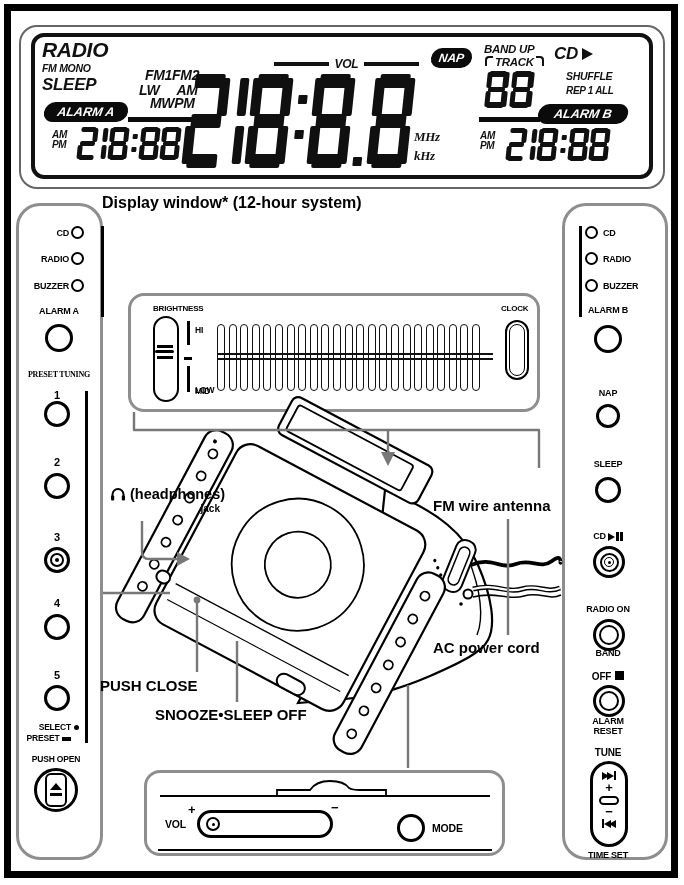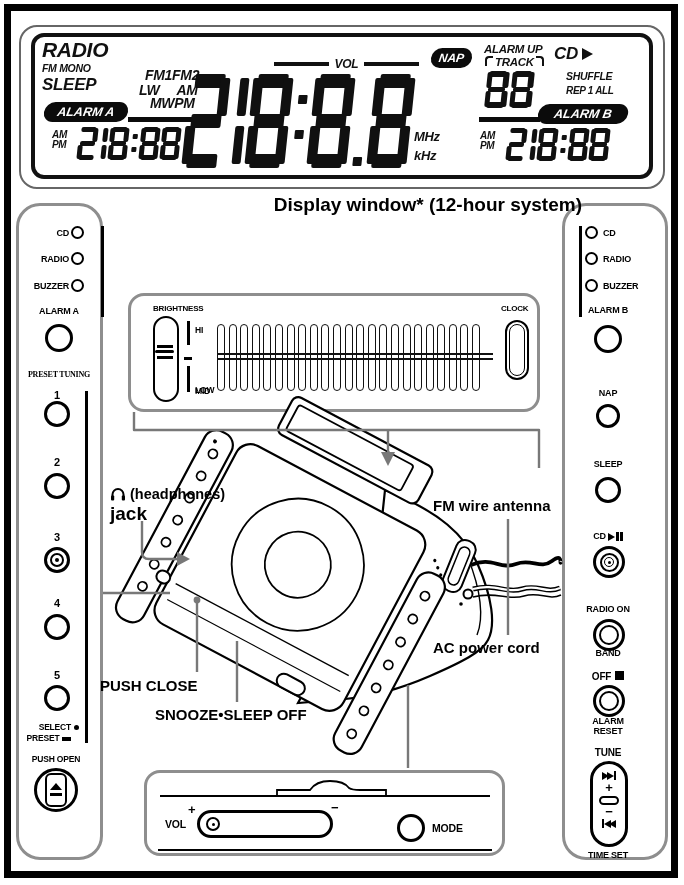--- a/index.html
+++ b/index.html
@@ -87,27 +87,27 @@
   <div class="lcd-t" style="left:118px;top:55px;font-size:14px;word-spacing:14px;">LW AM</div>
   <div class="lcd-t" style="left:129px;top:68px;font-size:14px;">MWPM</div>
 
   <div class="abs" style="left:238px;top:30px;width:175px;display:flex;align-items:center;justify-content:center;gap:6px;">
     <span class="hline" style="width:55px;"></span>
     <span class="lcd-t" style="position:static;font-size:12px;">VOL</span>
     <span class="hline" style="width:55px;"></span>
   </div>
 
   <div class="seg7 seg-lg" style="left:163px;top:47px;"><div class="cell"><div class="sg sA"></div><div class="sg sB"></div><div class="sg sGm"></div><div class="sg sE"></div><div class="sg sD"></div></div><div class="cell n1"><div class="sg sB"></div><div class="sg sC"></div></div><div class="cell"><div class="sg sA"></div><div class="sg sB"></div><div class="sg sC"></div><div class="sg sD"></div><div class="sg sE"></div><div class="sg sF"></div><div class="sg sGm"></div></div><div class="cell cn"><div class="dotu" style="top: 22%;"></div><div class="dotu" style="top: 60%;"></div></div><div class="cell"><div class="sg sA"></div><div class="sg sB"></div><div class="sg sC"></div><div class="sg sD"></div><div class="sg sE"></div><div class="sg sF"></div><div class="sg sGm"></div></div><div class="cell dt"><div class="dotu" style="bottom: 2%;"></div></div><div class="cell"><div class="sg sA"></div><div class="sg sB"></div><div class="sg sC"></div><div class="sg sD"></div><div class="sg sE"></div><div class="sg sF"></div><div class="sg sGm"></div></div></div>
-  <div class="lcd-t" style="left:393px;top:100px;font-size:13px;line-height:19px;">
+  <div class="lcd-t" style="left:393px;top:100px;font-size:13px;line-height:19px;font-family:Liberation Serif, serif;">
     <span style="display:block;">MHz</span>
     <span style="display:block;">kHz</span>
   </div>
 
   <div class="abs" style="left:410px;top:21px;width:41px;height:20px;background:#0b0b0b;border-radius:11px;transform:skewX(-8deg);color:#fff;font-style:italic;font-weight:bold;font-size:12px;text-align:center;line-height:20px;">NAP</div>
-  <div class="lcd-t" style="left:463px;top:16px;font-size:11.5px;">ALARM UP</div>
+  <div class="lcd-t" style="left:463px;top:16px;font-size:11.5px;">BAND UP</div>
   <div class="abs" style="left:464px;top:29px;display:flex;align-items:flex-start;gap:2px;">
     <span class="brk brk-l"></span>
     <span class="lcd-t" style="position:static;font-size:11.5px;">TRACK</span>
     <span class="brk brk-r"></span>
   </div>
   <div class="abs" style="left:533px;top:17px;display:flex;align-items:center;gap:4px;">
     <span class="lcd-t" style="position:static;font-size:17px;">CD</span>
     <span class="tri-r"></span>
   </div>
   <div class="lcd-t" style="left:545px;top:43px;font-size:10.5px;">SHUFFLE</div>
@@ -115,21 +115,21 @@
   <div class="seg7 seg-tr" style="left:463px;top:44px;"><div class="cell"><div class="sg sA"></div><div class="sg sB"></div><div class="sg sC"></div><div class="sg sD"></div><div class="sg sE"></div><div class="sg sF"></div><div class="sg sGm"></div></div><div class="cell"><div class="sg sA"></div><div class="sg sB"></div><div class="sg sC"></div><div class="sg sD"></div><div class="sg sE"></div><div class="sg sF"></div><div class="sg sGm"></div></div></div>
   <div class="badge" style="left:517px;top:77px;width:90px;">ALARM B</div>
   <div class="uline" style="left:458px;top:90px;width:61px;"></div>
   <div class="lcd-t" style="left:459px;top:104px;font-size:10px;line-height:9.5px;">
     <span style="display:block;">AM</span>
     <span style="display:block;">PM</span>
   </div>
   <div class="seg7 seg-sm" style="left:485px;top:101px;"><div class="cell"><div class="sg sA"></div><div class="sg sB"></div><div class="sg sGm"></div><div class="sg sE"></div><div class="sg sD"></div></div><div class="cell n1"><div class="sg sB"></div><div class="sg sC"></div></div><div class="cell"><div class="sg sA"></div><div class="sg sB"></div><div class="sg sC"></div><div class="sg sD"></div><div class="sg sE"></div><div class="sg sF"></div><div class="sg sGm"></div></div><div class="cell cn"><div class="dotu" style="top: 22%;"></div><div class="dotu" style="top: 60%;"></div></div><div class="cell"><div class="sg sA"></div><div class="sg sB"></div><div class="sg sC"></div><div class="sg sD"></div><div class="sg sE"></div><div class="sg sF"></div><div class="sg sGm"></div></div><div class="cell"><div class="sg sA"></div><div class="sg sB"></div><div class="sg sC"></div><div class="sg sD"></div><div class="sg sE"></div><div class="sg sF"></div><div class="sg sGm"></div></div></div>
 </div>
 
-<div class="lbl" style="left:102px;top:194px;width:480px;text-align:right;font-size:19px;">Display window* (12-hour system)</div>
+<div class="lbl" style="left:102px;top:194px;width:480px;text-align:left;font-size:16px;">Display window* (12-hour system)</div>
 
 <div class="panel" style="left:16px;top:203px;width:87px;height:657px;">
   <div class="plabel" style="left:0;top:22px;width:50px;text-align:right;">CD</div>
   <div class="ind" style="left:52px;top:20px;"></div>
   <div class="plabel" style="left:0;top:48px;width:50px;text-align:right;">RADIO</div>
   <div class="ind" style="left:52px;top:46px;"></div>
   <div class="plabel" style="left:0;top:75px;width:50px;text-align:right;">BUZZER</div>
   <div class="ind" style="left:52px;top:73px;"></div>
   <div class="vbrk" style="left:82px;top:20px;width:3px;height:91px;"></div>
 
@@ -358,17 +358,17 @@
 </svg>
 
 <div class="lbl" style="left:110px;top:486px;font-size:14.5px;display:flex;align-items:center;gap:4px;">
   <svg width="16" height="14" viewBox="0 0 16 14">
     <path d="M2.5,12 V7.5 a5.5,5.5 0 0 1 11,0 V12" fill="none" stroke="#000" stroke-width="2"></path>
     <rect x="1" y="8.5" width="3.2" height="5" rx="1" fill="#000"></rect>
     <rect x="11.8" y="8.5" width="3.2" height="5" rx="1" fill="#000"></rect>
   </svg>
   <span>(headphones)</span>
 </div>
-<div class="lbl" style="left:110px;top:503px;width:110px;text-align:left;font-size:19px;">jack</div>
+<div class="lbl" style="left:110px;top:503px;width:110px;text-align:right;font-size:10px;">jack</div>
 <div class="lbl" style="left:433px;top:497px;font-size:15px;">FM wire antenna</div>
 <div class="lbl" style="left:433px;top:639px;font-size:15px;">AC power cord</div>
 <div class="lbl" style="left:100px;top:677px;font-size:15px;">PUSH CLOSE</div>
 <div class="lbl" style="left:155px;top:706px;font-size:15px;">SNOOZE•SLEEP OFF</div>
 
 </body></html>

